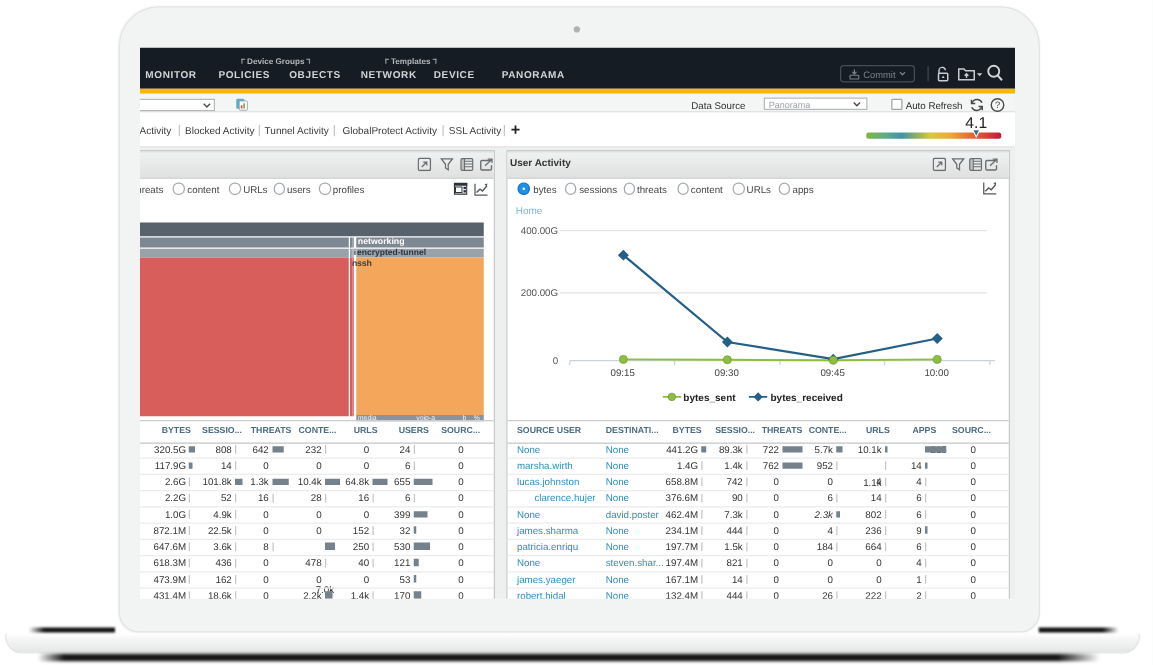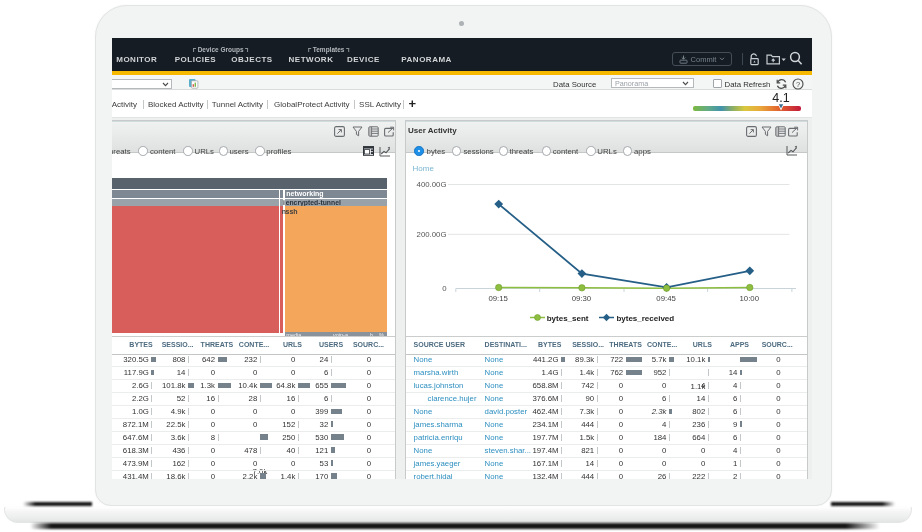--- a/index.html
+++ b/index.html
@@ -15,21 +15,21 @@
 .brk{display:inline-block;width:3px;height:4px;position:relative;top:0px;}
 .brkl{border-left:1px solid #8b9296;border-top:1px solid #8b9296;margin-right:2px;}
 .brkr{border-right:1px solid #8b9296;border-top:1px solid #8b9296;margin-left:2px;}
 #ystripe{position:absolute;left:0;top:32.5px;width:700px;height:4px;background:#f7b900;}
 #toolbar{position:absolute;left:0;top:36.5px;width:700px;height:15.5px;background:#f4f5f5;border-bottom:1px solid #dadcdc;}
 #tabsband{position:absolute;left:0;top:52px;width:700px;height:27px;background:#fff;}
 .tab{position:absolute;top:9.5px;font-size:8px;color:#3b3b3b;white-space:nowrap;}
 .tabsep{position:absolute;top:10px;width:1px;height:9px;background:#c3c7c8;}
 #pagebg{position:absolute;left:0;top:79px;width:700px;height:363px;background:#eef0f0;border-top:1px solid #e3e4e4;}
 .panel{position:absolute;top:82px;height:372px;background:#fff;border:1px solid #c8caca;}
-.phead{position:absolute;left:0;top:0;right:0;height:32px;background:linear-gradient(#f0f1f1,#dfe1e1);border-bottom:1px solid #c6c8c8;border-top:1px solid #cfdbdf;}
+.phead{position:absolute;left:0;top:0;right:0;height:22px;background:linear-gradient(#f0f1f1,#dfe1e1);border-bottom:1px solid #c6c8c8;border-top:1px solid #cfdbdf;}
 .ptitle{position:absolute;left:2.5px;top:3.5px;font-size:8px;font-weight:bold;color:#333;}
 .hicon{position:absolute;top:3.5px;}
 .radio{position:absolute;width:9.5px;height:9.5px;border:1px solid #a4a9ad;border-radius:50%;background:#fff;}
 .radio.sel{background:#1e90e8;border-color:#1374c4;}
 .radio.sel:after{content:"";position:absolute;left:2.6px;top:2.6px;width:2.3px;height:2.3px;border-radius:50%;background:#fff;}
 .rlabel{position:absolute;font-size:7.8px;color:#454545;white-space:nowrap;}
 .thead{position:absolute;font-size:7px;font-weight:bold;color:#4c6b80;white-space:nowrap;}
 .cellL{position:absolute;font-size:7.8px;color:#2e8fc0;white-space:nowrap;}
 .cellN{position:absolute;font-size:7.8px;color:#333;white-space:nowrap;text-align:right;}
 .bar{position:absolute;height:5.5px;background:#75828c;}
@@ -96,21 +96,21 @@
           </svg>
         </div>
         <div class="abs" style="left:89px;top:5px;font-size:7.6px;color:#333;margin-top:40px;">Export</div>
         <div class="abs" style="left:441px;top:5px;width:60px;font-size:7.8px;color:#333;white-space:nowrap;">Data Source</div>
         <div class="abs" style="left:498.5px;top:3px;width:83px;height:10.5px;background:#fff;border:1px solid #b6b9bb;"></div>
         <div class="abs" style="left:503px;top:4.6px;font-size:7.2px;color:#9aa1a7;">Panorama</div>
         <svg class="abs" style="left:570px;top:6px;" width="7" height="5" viewBox="0 0 7 5">
           <path d="M1 1 L3.5 3.6 L6 1" stroke="#4a4a4a" stroke-width="1.1" fill="none"></path>
         </svg>
         <div class="abs" style="left:601px;top:4.5px;width:8.5px;height:8.5px;background:#fff;border:1px solid #a0a5a9;border-radius:1px;"></div>
-        <div class="abs" style="left:612.5px;top:5px;font-size:7.8px;color:#2f2f2f;">Data Refresh</div>
+        <div class="abs" style="left:612.5px;top:5px;font-size:7.8px;color:#2f2f2f;">Auto Refresh</div>
         <div class="abs" style="left:663px;top:3px;">
           <svg width="13" height="12" viewBox="0 0 13 12">
             <path d="M10.6 4.2 A4.3 4.3 0 0 0 2.6 4.6" stroke="#4a4a4a" stroke-width="1.2" fill="none"></path>
             <path d="M2.2 1.8 v3 h3" stroke="#4a4a4a" stroke-width="1.2" fill="none"></path>
             <path d="M2.4 7.8 a4.3 4.3 0 0 0 8 -0.4" stroke="#4a4a4a" stroke-width="1.2" fill="none"></path>
             <path d="M10.8 10.2 v-3 h-3" stroke="#4a4a4a" stroke-width="1.2" fill="none"></path>
           </svg>
         </div>
         <div class="abs" style="left:680px;top:3px;">
           <svg width="12" height="12" viewBox="0 0 12 12">

